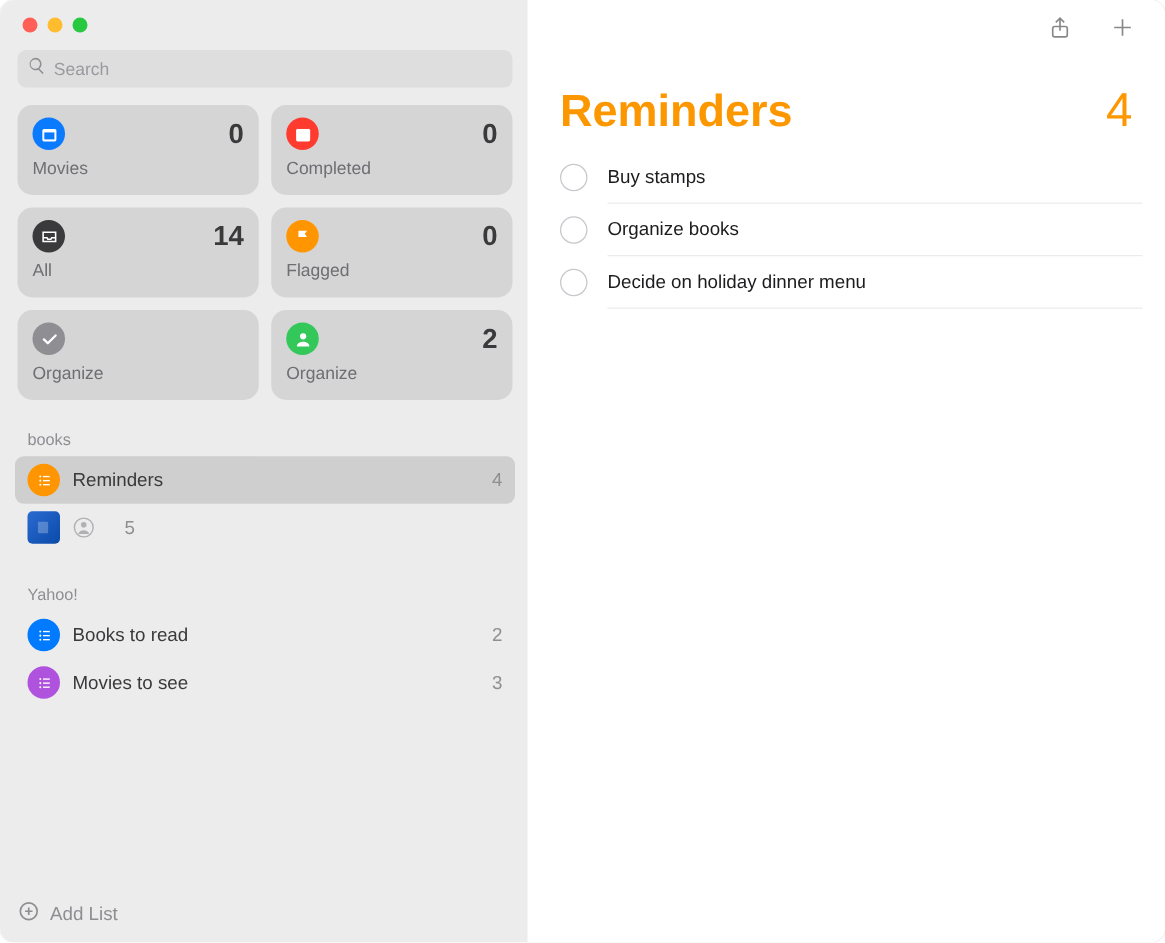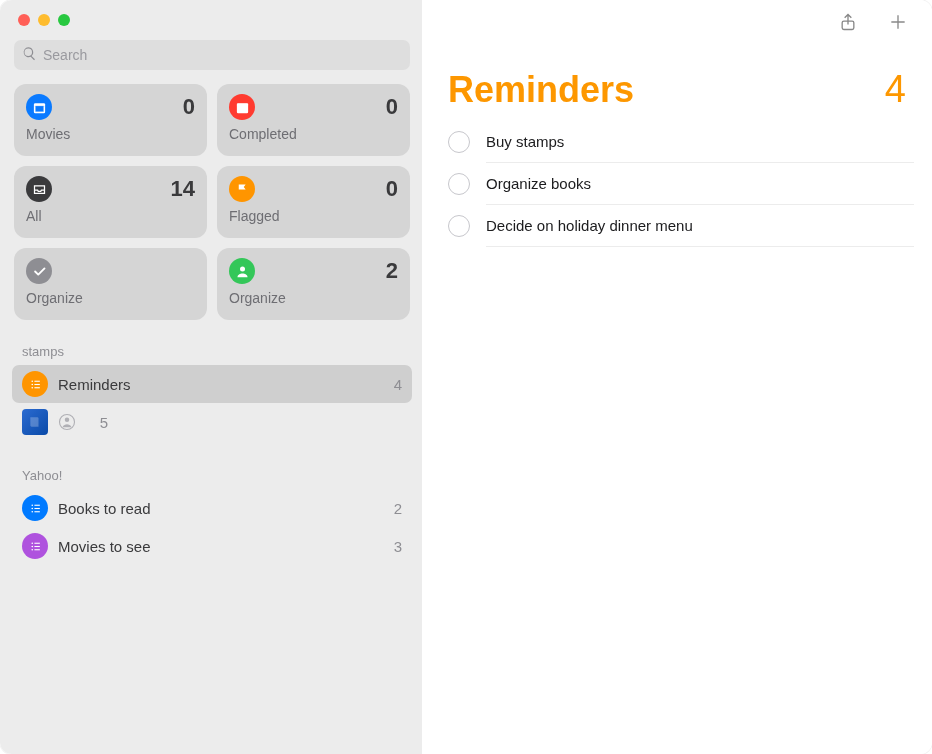--- a/index.html
+++ b/index.html
@@ -267,21 +267,21 @@
                 <circle cx="12" cy="8" r="4"></circle>
                 <path d="M4 21c0-4 4-6 8-6s8 2 8 6"></path>
               </svg>
           </div>
           <div class="count">2</div>
         </div>
         <div class="label">Organize</div>
       </div>
     </div>
 
-    <div class="section-header">stamps</div>
+    <div class="section-header">books</div>
     <div class="list-row selected">
       <div class="list-icon li-orange">
         <svg viewBox="0 0 24 24">
             <circle cx="6" cy="6" r="1.5"></circle>
             <rect x="10" y="5" width="10" height="2"></rect>
             <circle cx="6" cy="12" r="1.5"></circle>
             <rect x="10" y="11" width="10" height="2"></rect>
             <circle cx="6" cy="18" r="1.5"></circle>
             <rect x="10" y="17" width="10" height="2"></rect>
           </svg>
@@ -326,20 +326,30 @@
             <circle cx="6" cy="12" r="1.5"></circle>
             <rect x="10" y="11" width="10" height="2"></rect>
             <circle cx="6" cy="18" r="1.5"></circle>
             <rect x="10" y="17" width="10" height="2"></rect>
           </svg>
       </div>
       <div class="list-name">Movies to see</div>
       <div class="list-count">3</div>
     </div>
 
+    <div class="sidebar-bottom">
+      <span>
+        <svg viewBox="0 0 24 24">
+            <circle cx="12" cy="12" r="9"></circle>
+            <line x1="12" y1="8" x2="12" y2="16"></line>
+            <line x1="8" y1="12" x2="16" y2="12"></line>
+          </svg>
+      </span>
+      <span>Add List</span>
+    </div>
   </aside>
 
   <main class="main">
     <div class="toolbar">
       <div class="tb-btn">
         <span>
           <svg viewBox="0 0 24 24">
               <path d="M12 3v12M8 7l4-4 4 4"></path>
               <rect x="5" y="11" width="14" height="10" rx="2"></rect>
             </svg>

